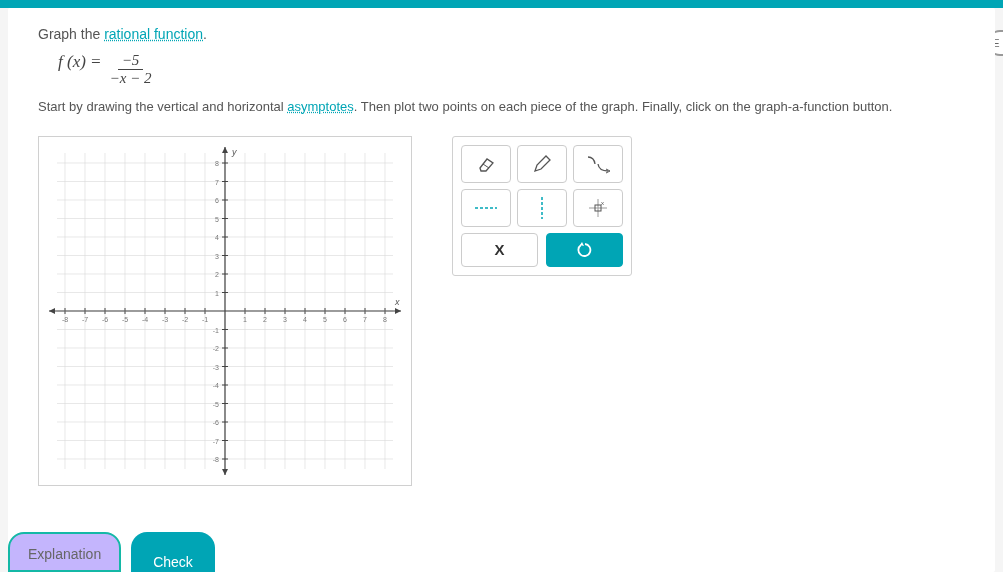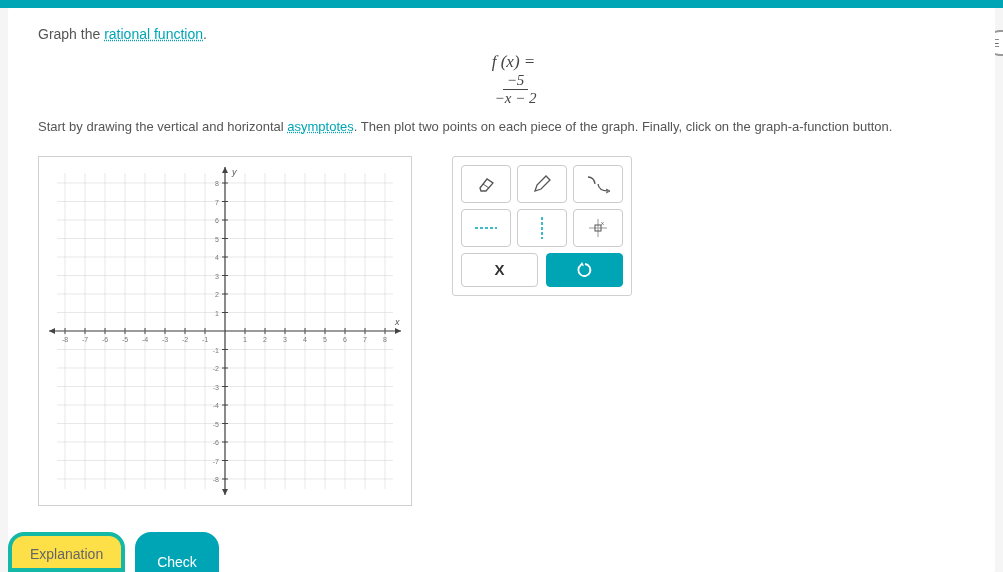--- a/index.html
+++ b/index.html
@@ -57,22 +57,20 @@
       text-decoration: underline dotted;
       cursor: pointer;
     }
     .equation {
       font-style: italic;
       font-family: "Times New Roman", serif;
       font-size: 17px;
       color: #444;
       margin: 10px 0 12px 20px;
       display: flex;
-      align-items: center;
-      flex-direction: column;
     }
     .equation .lhs { margin-right: 4px; }
     .frac {
       display: inline-flex;
       flex-direction: column;
       align-items: center;
       font-size: 15px;
       line-height: 1.1;
     }
     .frac .num { border-bottom: 1px solid #444; padding: 0 4px; }
@@ -150,23 +148,23 @@
     }
     .bottom-buttons {
       position: absolute;
       left: 0;
       bottom: 0;
       display: flex;
       gap: 10px;
       padding: 0 0 0 0;
     }
     .btn-explanation {
-      background: #fde047;
+      background: #c4b5fd;
       color: #666;
-      border: 4px solid #14b8a6;
+      border: 2px solid #14b8a6;
       border-radius: 16px 16px 0 0;
       padding: 6px 18px 2px 18px;
       font-size: 14px;
       cursor: pointer;
     }
     .btn-check {
       background: #00a5b5;
       color: #fff;
       border: none;
       border-radius: 16px 16px 0 0;

